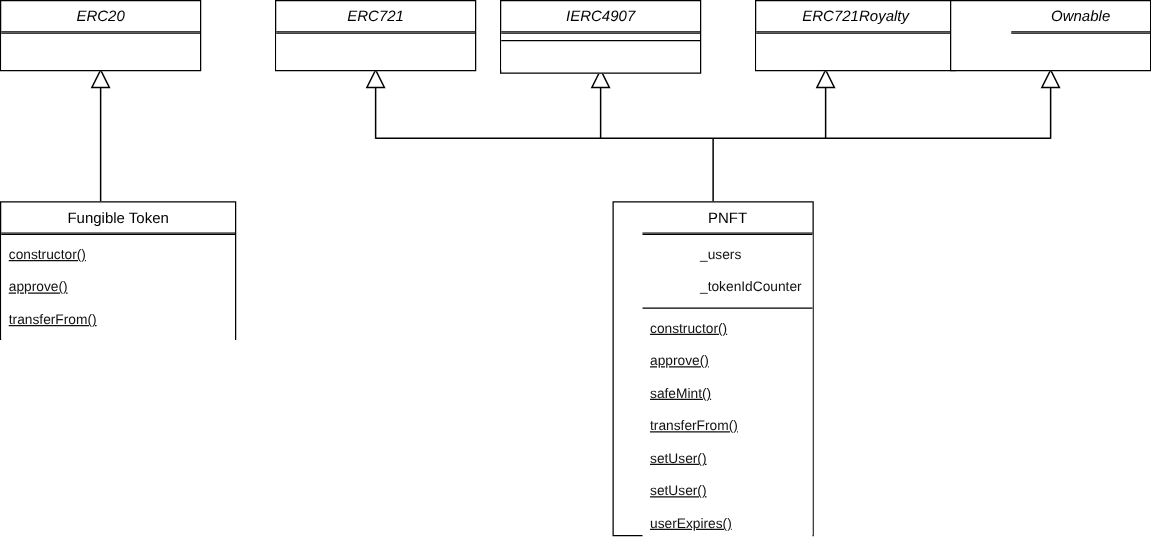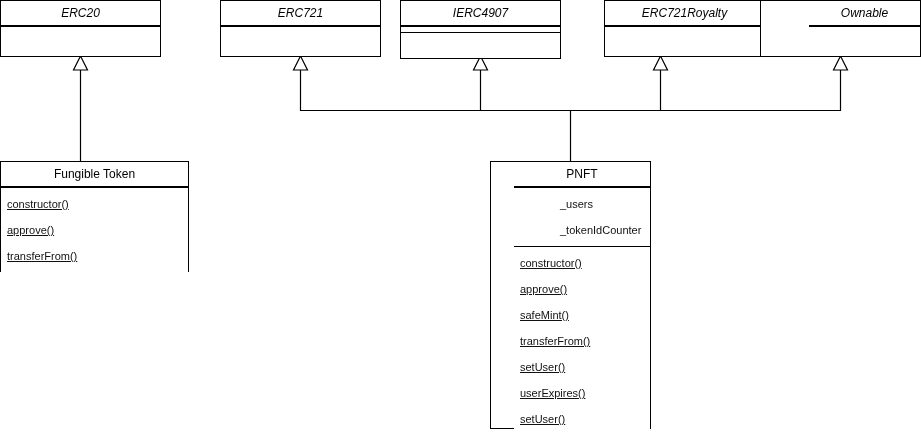--- a/index.html
+++ b/index.html
@@ -160,18 +160,18 @@
     <div class="compartment members-list">
       <div class="member attribute">_users</div>
       <div class="member attribute">_tokenIdCounter</div>
     </div>
     <div class="compartment members-list">
       <div class="member method">constructor()</div>
       <div class="member method">approve()</div>
       <div class="member method">safeMint()</div>
       <div class="member method">transferFrom()</div>
       <div class="member method">setUser()</div>
+      <div class="member method">setUser()</div>
       <div class="member method">userExpires()</div>
-      <div class="member method">setUser()</div>
     </div>
   </div>
 
 </div>
 
 </body></html>

